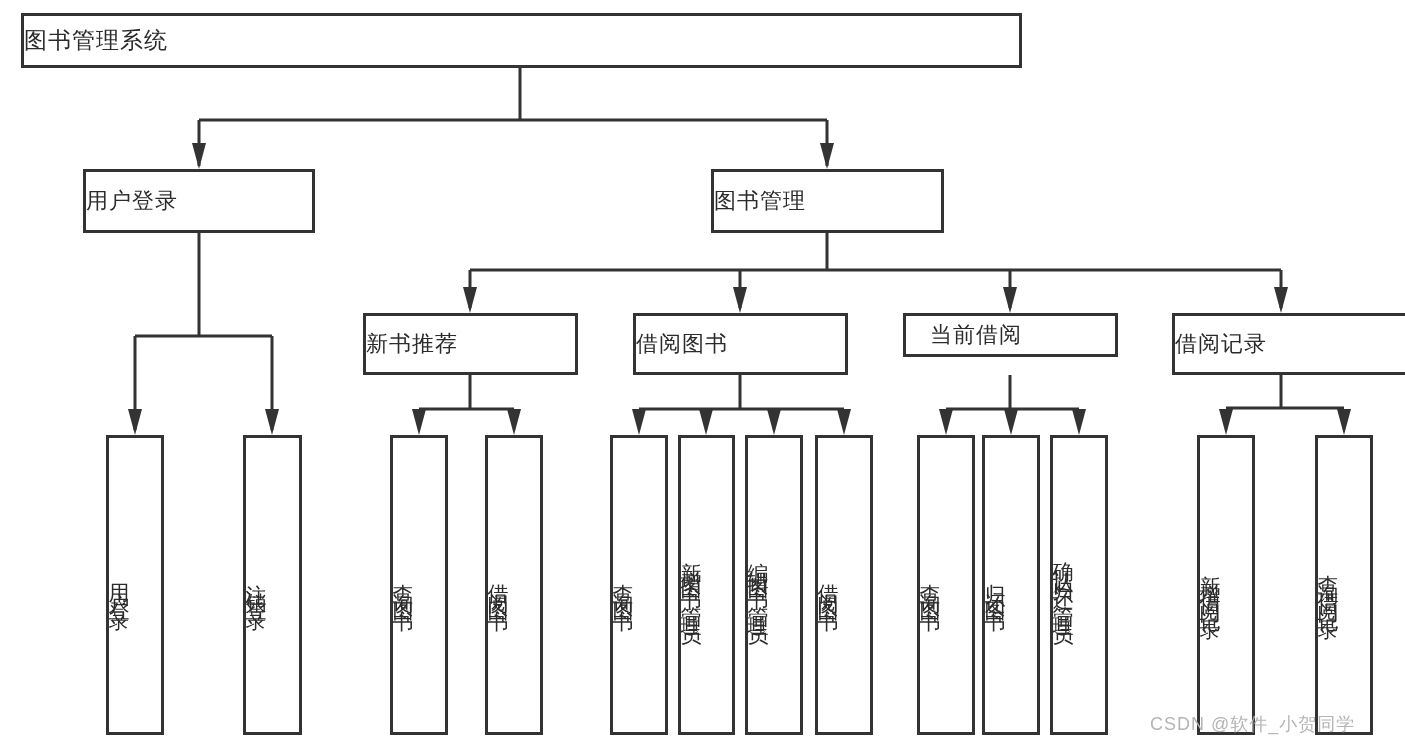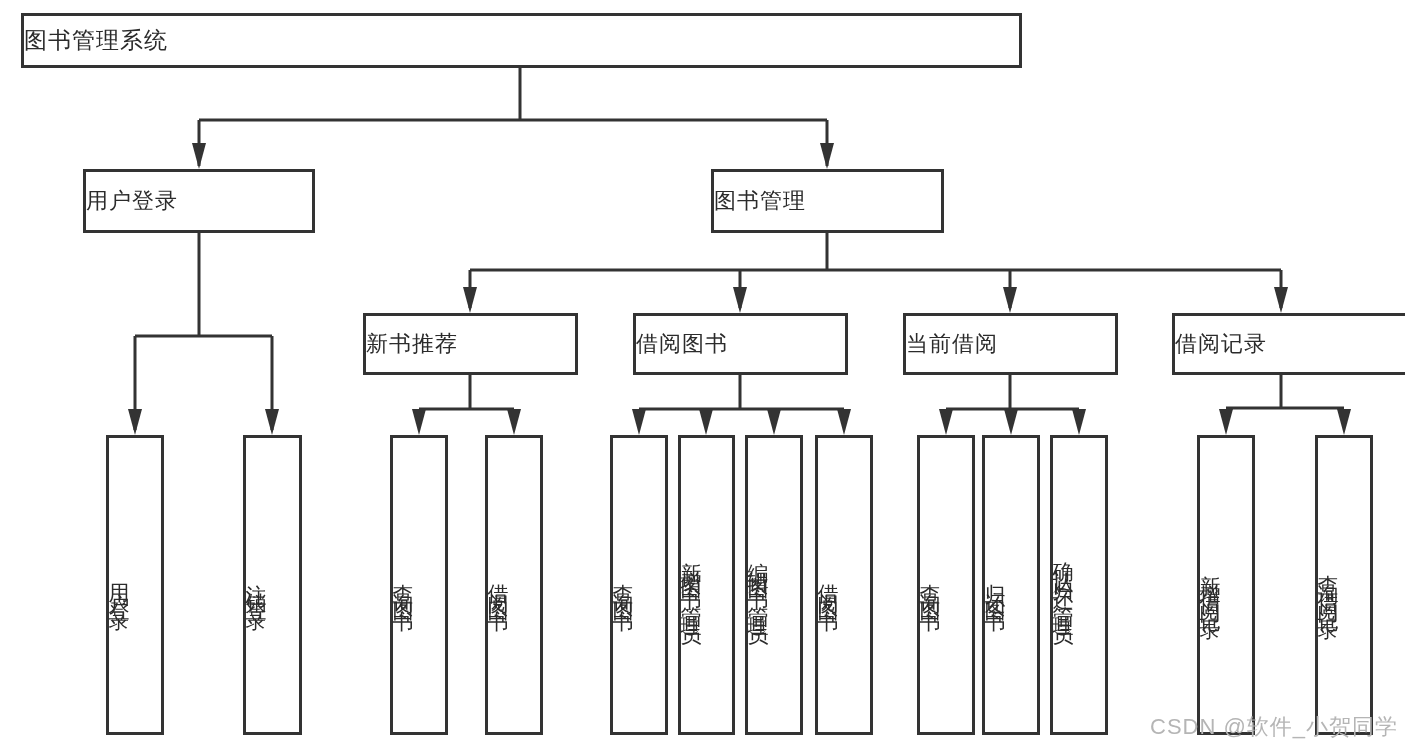--- a/index.html
+++ b/index.html
@@ -19,21 +19,21 @@
   }
   .node.root{font-size:23px;letter-spacing:1px;}
   .node.branch{font-size:22px;letter-spacing:1px;}
   .node.leaf{font-size:21px;}
   .leaf .vtext{
     writing-mode:vertical-rl;text-orientation:mixed;
     letter-spacing:9px;line-height:1;white-space:nowrap;
   }
   .watermark{
     position:absolute;z-index:5;left:1150px;top:712px;
-    font-size:22px;color:var(--watermark,#b5b5b5);
+    font-size:18px;color:var(--watermark,#b5b5b5);
     letter-spacing:1px;white-space:nowrap;text-align:center;
   }
 </style>
 </head>
 <body>
 
 <div class="canvas">
 
   <svg width="1405" height="747" aria-hidden="true">
 
@@ -81,21 +81,21 @@
   <div class="node branch" style="left:711px;top:169px;width:233px;height:64px;">
     <span>图书管理</span>
   </div>
 
   <div class="node branch" style="left:363px;top:313px;width:215px;height:62px;">
     <span>新书推荐</span>
   </div>
   <div class="node branch" style="left:633px;top:313px;width:215px;height:62px;">
     <span>借阅图书</span>
   </div>
-  <div class="node branch" style="left:903px;top:313px;width:215px;height:62px;">
+  <div class="node branch" style="left:903px;top:313px;width:215px;height:44px;padding-left:24px;">
     <span>当前借阅</span>
   </div>
   <div class="node branch" style="left:1172px;top:313px;width:242px;height:62px;">
     <span>借阅记录</span>
   </div>
 
   <div class="node leaf" style="left:106px;top:435px;width:58px;height:300px;">
     <span class="vtext">用户登录</span>
   </div>
   <div class="node leaf" style="left:243px;top:435px;width:59px;height:300px;">

